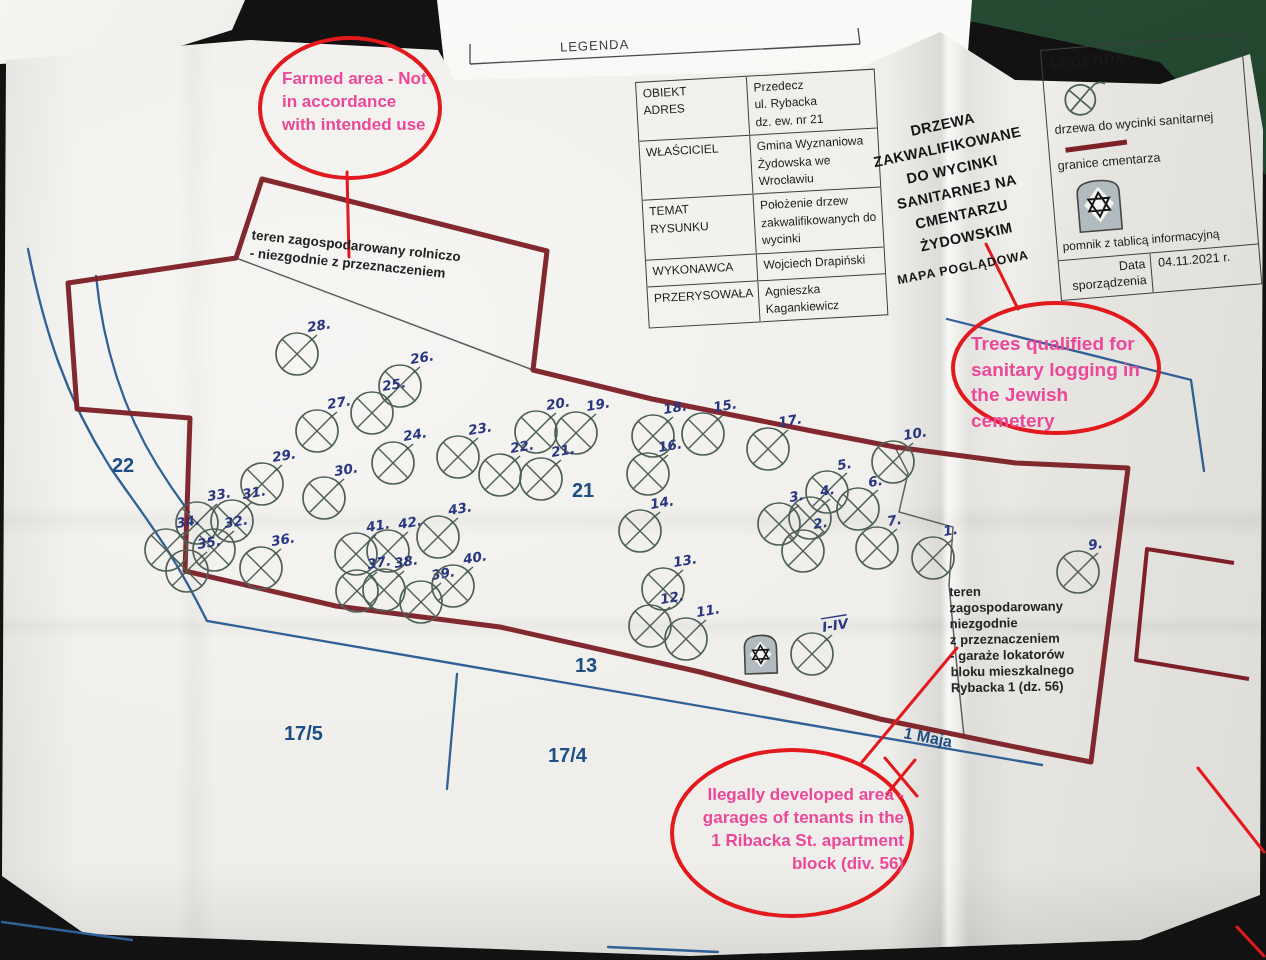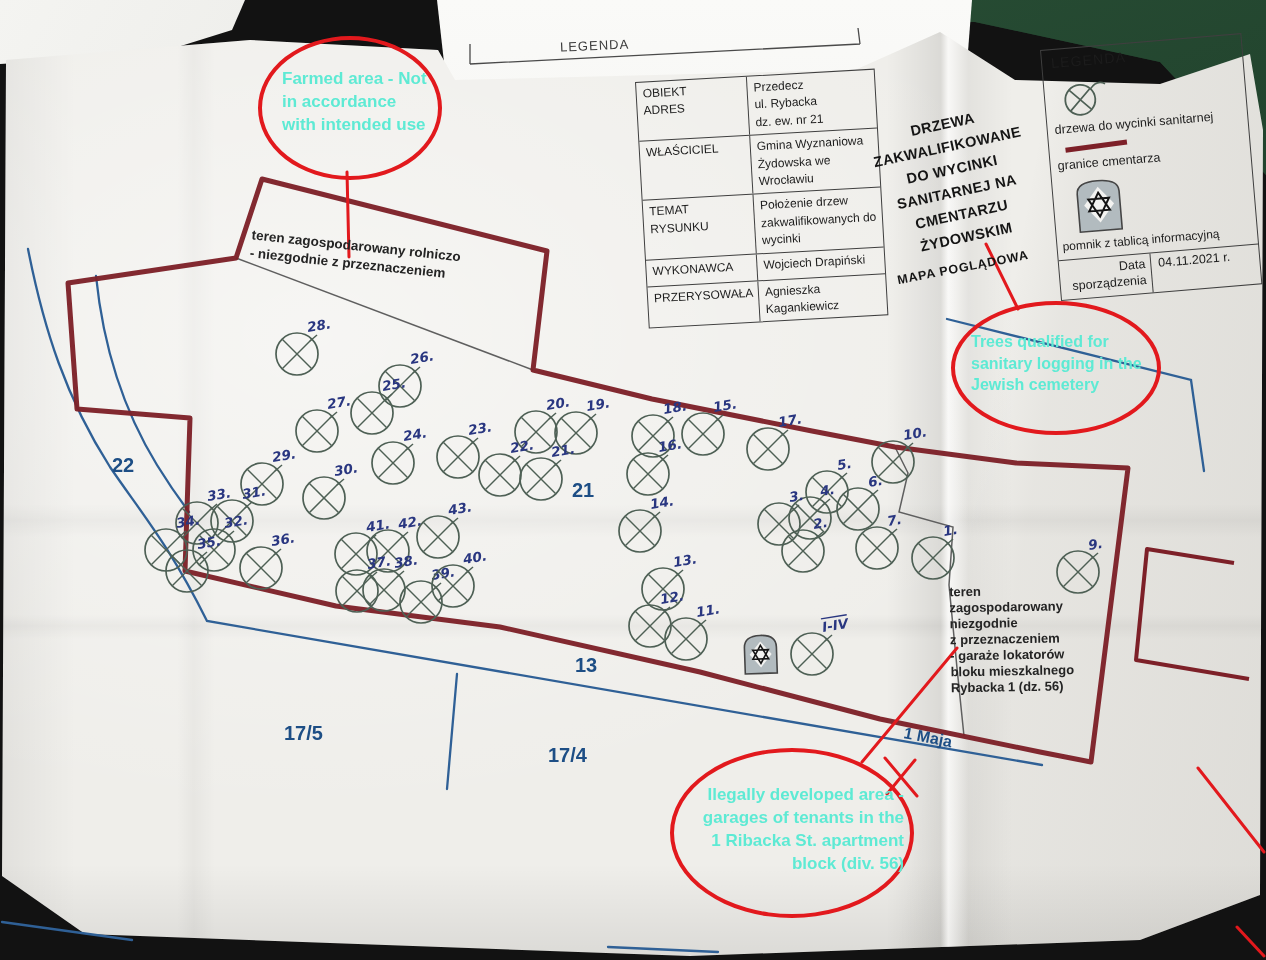--- a/index.html
+++ b/index.html
@@ -68,24 +68,24 @@
   #legend-date-value{flex:1;font-size:12.5px;padding:3px 0 0 7px;}
 
   
   #farmed-area-label{position:absolute;left:250px;top:242px;width:300px;transform:rotate(6deg);
     font-weight:bold;font-size:13.5px;line-height:1.3;color:#242424;}
   #garages-label{position:absolute;left:950px;top:583px;width:156px;
     font-weight:bold;font-size:13px;line-height:1.23;color:#242424;transform:rotate(-1deg);}
 
   
   .red-ellipse{position:absolute;border:4.5px solid #e2191d;border-radius:50%;
-    color:#5eead4;font-weight:bold;font-size:17px;line-height:1.35;}
+    color:#ec4899;font-weight:bold;font-size:17px;line-height:1.35;}
   #ellipse-farmed{left:258px;top:36px;width:176px;height:136px;padding:0;}
   #ellipse-farmed .et{padding:28px 8px 0 20px;}
-  #ellipse-trees{left:951px;top:301px;width:202px;height:126px;font-size:16px;}
+  #ellipse-trees{left:951px;top:301px;width:202px;height:126px;font-size:19px;}
   #ellipse-trees .et{padding:26px 4px 0 16px;}
   #ellipse-illegal{left:670px;top:748px;width:236px;height:162px;}
   #ellipse-illegal .et{padding:32px 6px 0 22px;text-align:right;}
 
   
   .maroon{stroke:#7d2028;stroke-width:5;fill:none;stroke-linejoin:round;stroke-linecap:round;opacity:.96}
   .maroon-thin{stroke:#7d2028;stroke-width:4;fill:none;stroke-linejoin:round;}
   .blue{stroke:#2f6096;stroke-width:2.3;fill:none;stroke-linecap:round;}
   .thinblack{stroke:#5f5f5f;stroke-width:1.5;fill:none;}
   .redpen{stroke:#e2191d;stroke-width:3;fill:none;stroke-linecap:round;}

